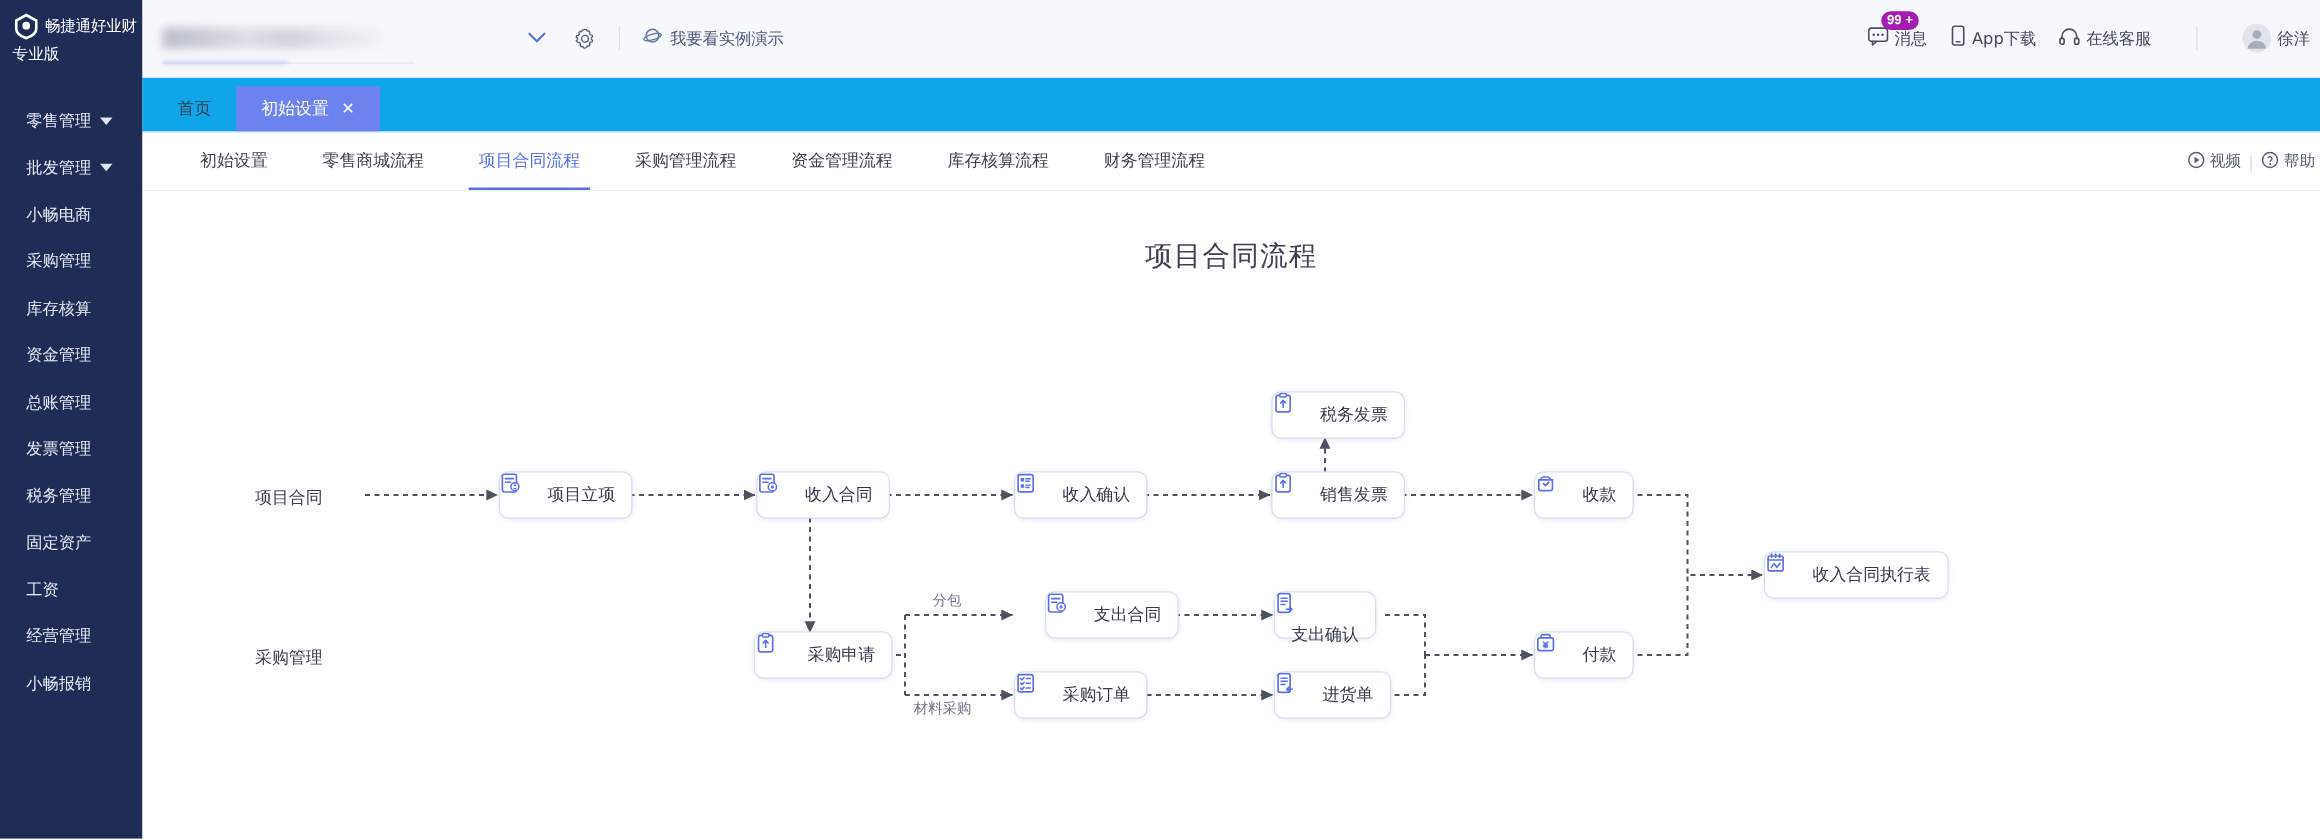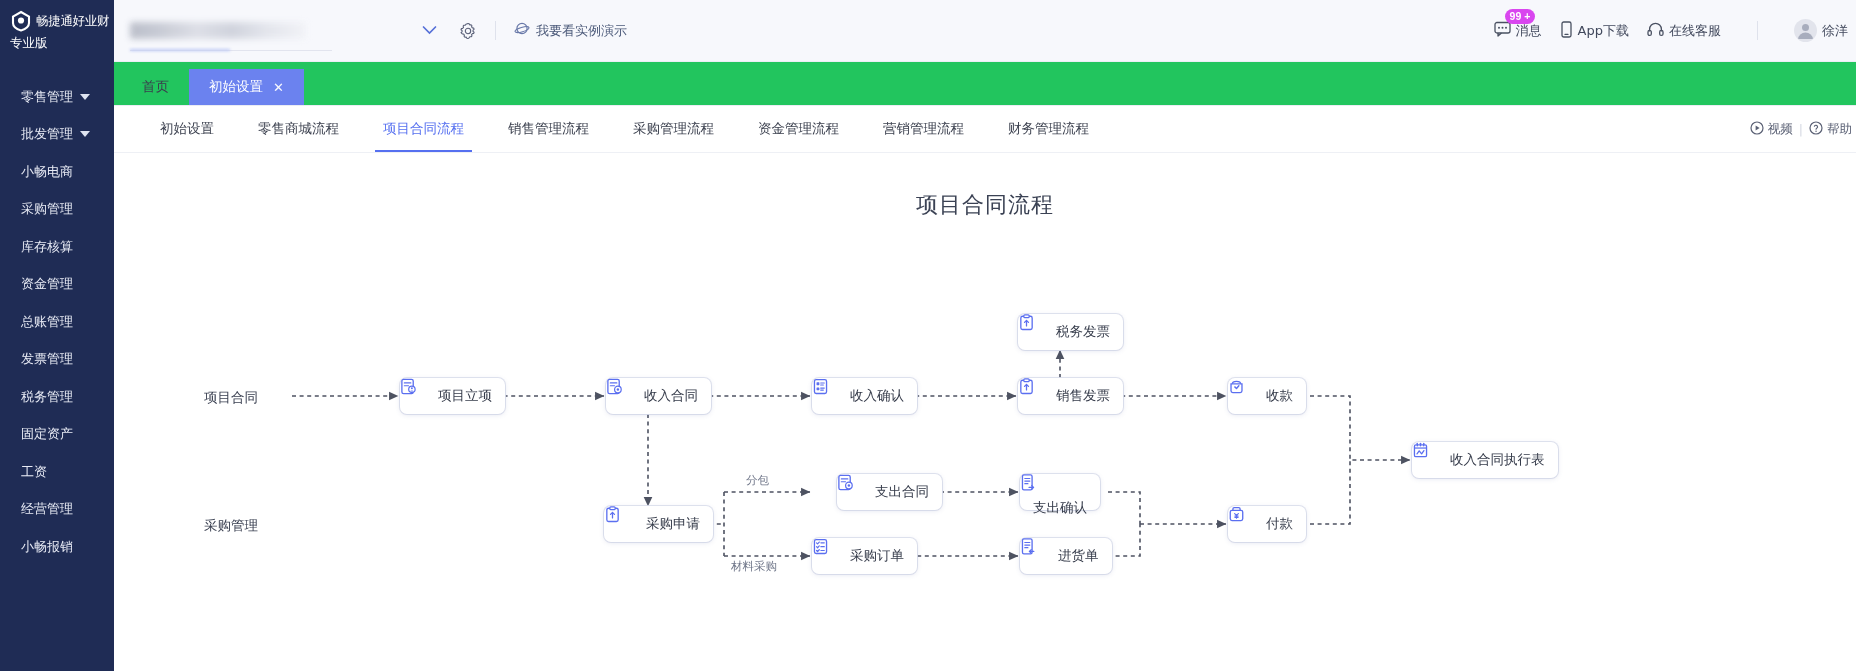--- a/index.html
+++ b/index.html
@@ -105,34 +105,34 @@
     padding-right: 8px; gap: 18px;
   }
   .tb-item {
     display: flex; align-items: center; gap: 5px;
     color: #41485c; font-size: 13px; cursor: pointer;
     position: relative;
     font-family: "DejaVu Sans", sans-serif;
   }
   .badge {
     position: absolute; top: -12px; left: 11px;
-    background: #d946ef; color: #fff;
+    background: #a21caf; color: #fff;
     font-size: 10.5px; font-weight: bold;
     border-radius: 9px; padding: 1px 5px 1px 5px;
     line-height: 13px; white-space: nowrap;
     font-family: "Liberation Sans", sans-serif;
   }
   .avatar {
     width: 23px; height: 23px; border-radius: 50%;
     background: #e2e4ec; display: flex; align-items: center; justify-content: center;
   }
 
   
   .tabstrip {
-    height: 44px; background: #22c55e;
+    height: 44px; background: #0ea5e9;
     display: flex; align-items: flex-end;
     padding-left: 8px;
     border-bottom: 1px solid #eaecf3;
   }
   .tab {
     height: 36px; display: flex; align-items: center;
     padding: 0 20px; font-size: 13.5px; color: #3a3f4d;
     cursor: pointer; white-space: nowrap;
     font-family: "DejaVu Sans", sans-serif;
   }
@@ -375,30 +375,27 @@
       <div class="subtab">
         <span>初始设置</span>
       </div>
       <div class="subtab">
         <span>零售商城流程</span>
       </div>
       <div class="subtab active">
         <span>项目合同流程</span>
       </div>
       <div class="subtab">
-        <span>销售管理流程</span>
-      </div>
-      <div class="subtab">
         <span>采购管理流程</span>
       </div>
       <div class="subtab">
         <span>资金管理流程</span>
       </div>
       <div class="subtab">
-        <span>营销管理流程</span>
+        <span>库存核算流程</span>
       </div>
       <div class="subtab">
         <span>财务管理流程</span>
       </div>
 
       <div class="subtabs-right">
         <span class="st-link">
           <span>
             <svg width="14" height="14" viewBox="0 0 14 14">
               <circle cx="7" cy="7" r="6" fill="none" stroke="#5a6074" stroke-width="1.2"></circle>

